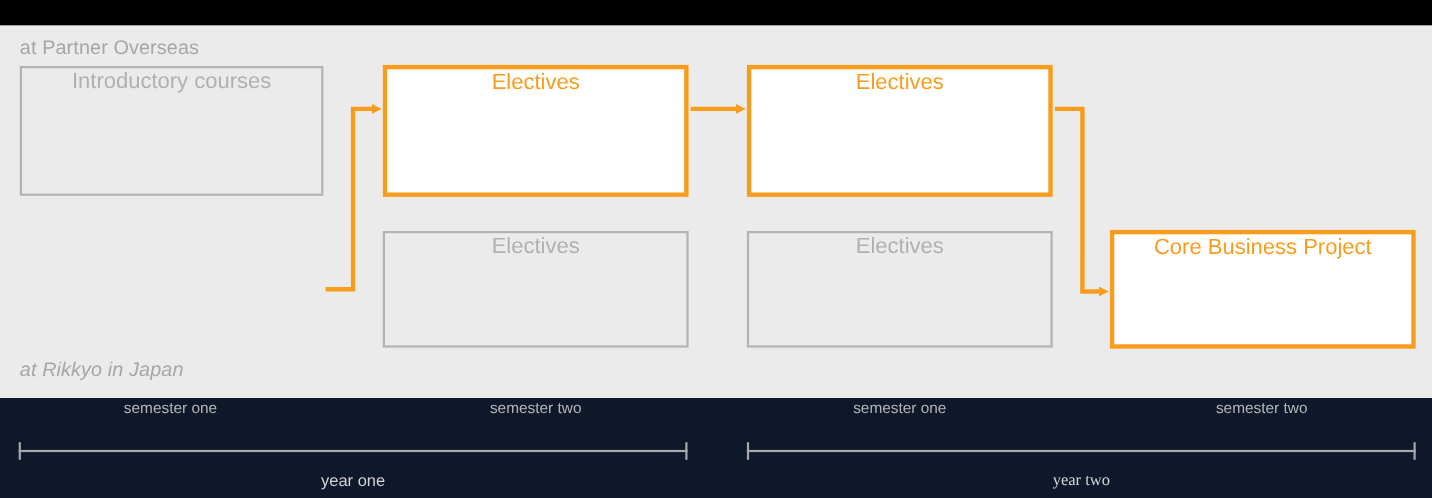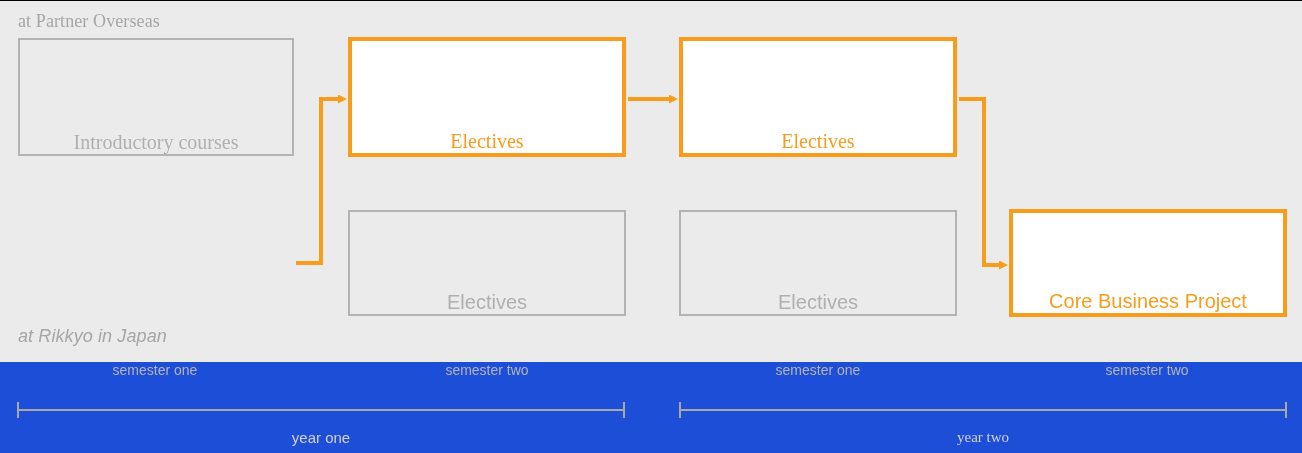--- a/index.html
+++ b/index.html
@@ -18,40 +18,40 @@
     overflow: hidden;
   }
 
   
   .panel {
     position: absolute;
     left: 0;
     width: 1302px;
     background: #ebebeb;
   }
-  #panel-top    { top: 1px;   height: 212px; font-family: Liberation Serif, serif; }
+  #panel-top    { top: 23px;   height: 212px; }
   #panel-bottom { top: 196px; height: 166px; }
 
   .panel-label {
     position: absolute;
     left: 18px;
     font-size: 18px;
     color: #a6a6a6;
     letter-spacing: 0.1px;
     white-space: nowrap;
   }
   #label-top    { top: 10px; }
   #label-bottom { top: 130px; font-style: italic; }
 
   
   .box {
     position: absolute;
     box-sizing: border-box;
     display: flex;
-    align-items: flex-end;
+    align-items: flex-start;
     justify-content: center;
     text-align: center;
     font-size: 20px;
     line-height: 1.2;
   }
   .box.inactive {
     border: 2px solid #b3b3b3;
     background: transparent;
     color: #b0b0b0;
   }
@@ -71,21 +71,21 @@
     pointer-events: none;
   }
 
   
   #timeline {
     position: absolute;
     left: 0;
     top: 362px;
     width: 1302px;
     height: 91px;
-    background: #1d4ed8;
+    background: #0f172a;
   }
   .sem-label {
     position: absolute;
     top: 0px;
     font-size: 14px;
     color: #b4b4b4;
     text-align: center;
     white-space: nowrap;
   }
   .year-label {

